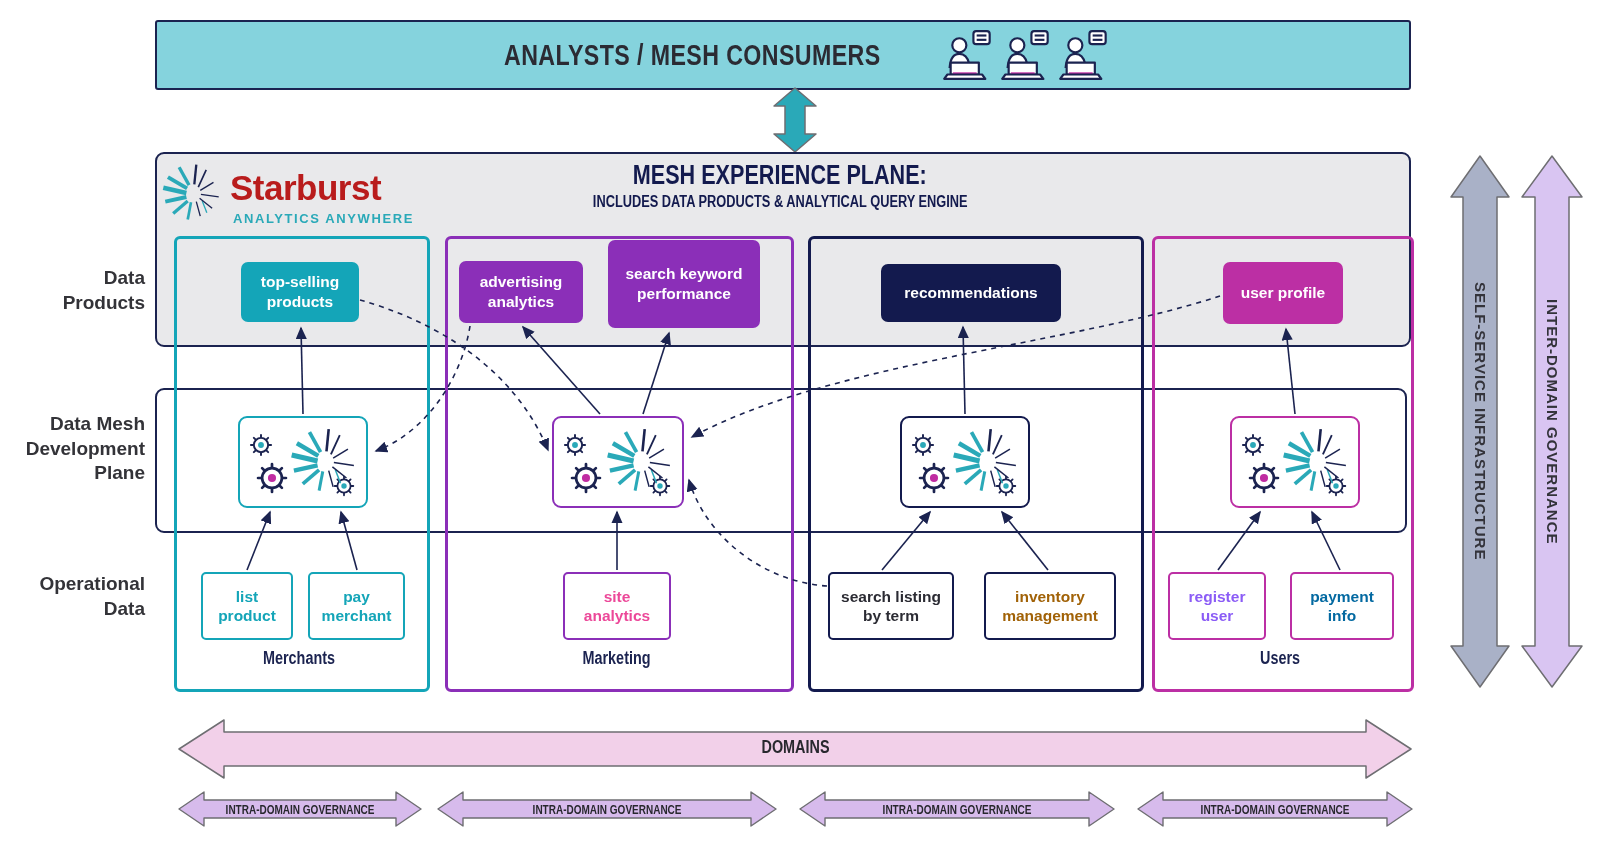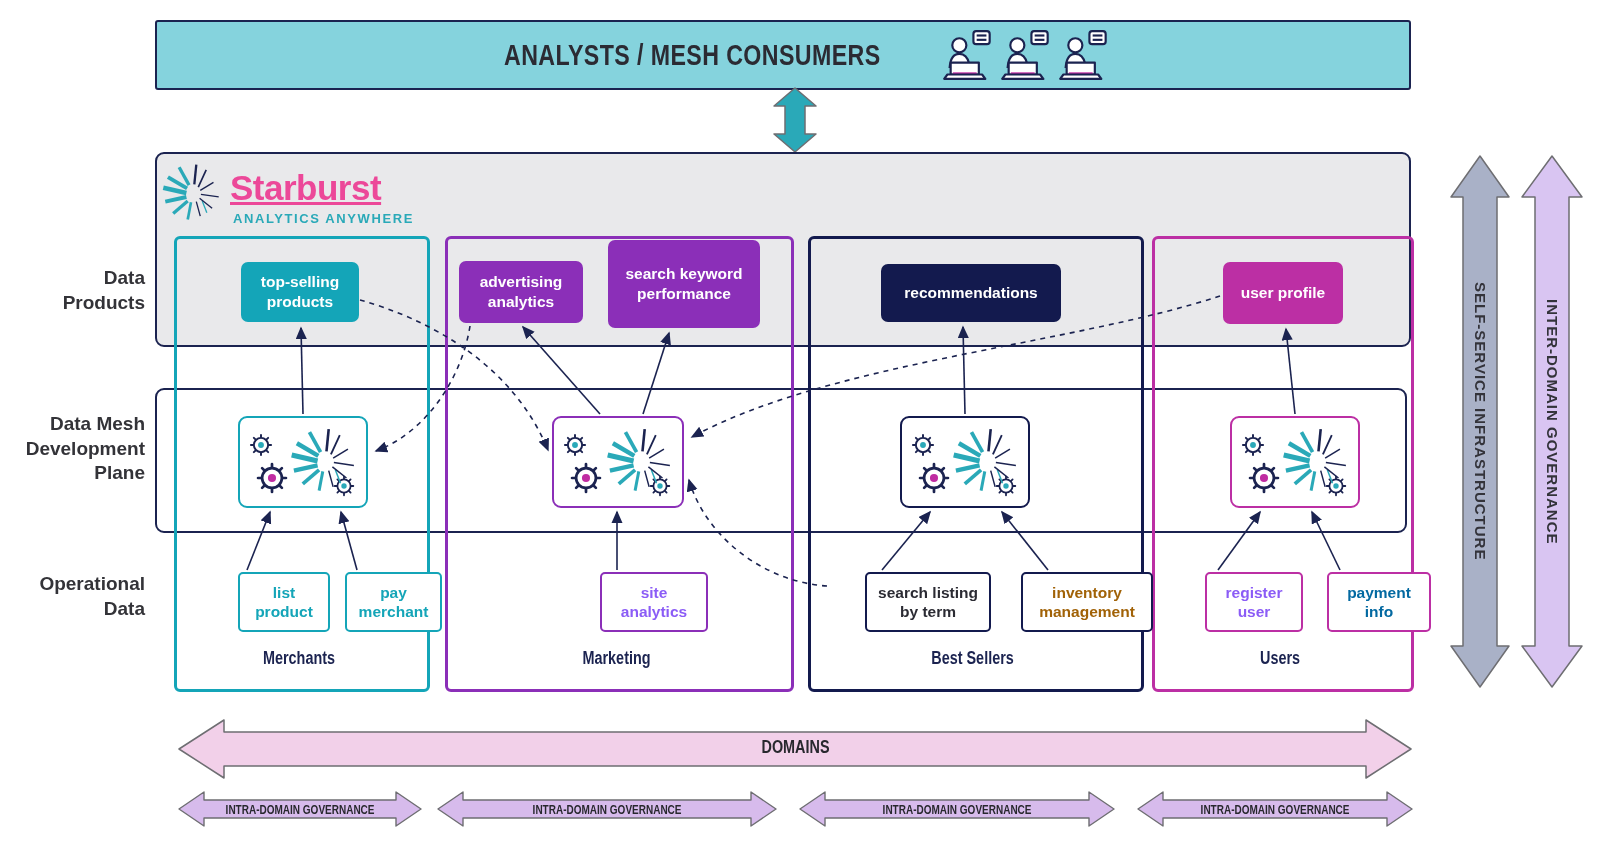--- a/index.html
+++ b/index.html
@@ -13,34 +13,34 @@
   .banner-label{font-size:29px;color:#2B2B33;letter-spacing:.5px;margin-right:10px;}
   .persons{display:flex;gap:8px;margin-left:6px;}
   
   .band{left:155px;width:1252px;background:#E9E9EB;border:2px solid #1B2350;border-radius:9px;}
   .band.top{top:152px;height:191px;}
   .band.dev{top:388px;height:145px;}
   .plane-title{left:300px;top:160px;width:960px;text-align:center;color:#131A4E;}
   .plane-title .t1{font-size:27px;}
   .plane-title .t2{font-size:16px;margin-top:2px;}
   
-  .logo-name{left:230px;top:168px;font-size:35px;font-weight:600;color:#ec4899;letter-spacing:-.5px;text-decoration:underline;}
+  .logo-name{left:230px;top:168px;font-size:35px;font-weight:600;color:#b91c1c;letter-spacing:-.5px;}
   .logo-tag{left:233px;top:211px;font-size:13px;font-weight:600;color:#2AA9B8;letter-spacing:1.6px;}
   
   .col{top:236px;height:450px;border-radius:6px;background:transparent;}
   .col-label{top:648px;text-align:center;font-size:18px;color:#1B2350;}
   
   .pbox{border-radius:7px;color:#ffffff;display:flex;align-items:center;justify-content:center;
         text-align:center;font-weight:700;font-size:15.5px;line-height:1.3;padding:2px 6px;box-sizing:border-box;}
   
   .dev{top:416px;height:92px;background:#ffffff;border-radius:9px;box-sizing:border-box;}
   
-  .obox{top:572px;height:60px;background:#ffffff;border-radius:5px;display:flex;align-items:center;
+  .obox{top:572px;height:68px;background:#ffffff;border-radius:5px;display:flex;align-items:center;
         justify-content:center;text-align:center;font-weight:700;font-size:15.5px;line-height:1.25;
-        box-sizing:border-box;padding:2px 4px;margin-left:37px;}
+        box-sizing:border-box;padding:2px 4px;}
   
   .rowlab{text-align:right;font-size:19px;font-weight:600;color:#333338;line-height:1.3;}
   
   .arrlab{color:#28282E;text-align:center;}
   .vlab{writing-mode:vertical-rl;text-orientation:mixed;font-weight:700;letter-spacing:1px;color:#33333A;}
   svg{display:block;}
   .overlay{left:0;top:0;pointer-events:none;}
 </style>
 </head>
 <body>
@@ -118,20 +118,24 @@
 
   <div class="abs band top"></div>
   <div class="abs band dev"></div>
 
   <svg class="abs" style="left:160px;top:160px" width="66" height="66">
       <use href="#sb"></use>
     </svg>
   <div class="abs logo-name">Starburst</div>
   <div class="abs logo-tag">ANALYTICS ANYWHERE</div>
 
+  <div class="abs plane-title">
+    <div><span class="cond t1" style="color:#131A4E">MESH EXPERIENCE PLANE:</span></div>
+    <div><span class="cond t2" style="color:#131A4E">INCLUDES DATA PRODUCTS &amp; ANALYTICAL QUERY ENGINE</span></div>
+  </div>
 
   <div class="abs rowlab" style="left:25px;top:266px;width:120px">Data Products</div>
   <div class="abs rowlab" style="left:12px;top:412px;width:133px">Data Mesh Development Plane</div>
   <div class="abs rowlab" style="left:25px;top:572px;width:120px">Operational Data</div>
 
   <div class="abs col" style="left:174px;width:250px;border:3px solid #14A5B8"></div>
   <div class="abs col" style="left:445px;width:343px;border:3px solid #8B2FB8"></div>
   <div class="abs col" style="left:808px;width:330px;border:3px solid #131A4E"></div>
   <div class="abs col" style="left:1152px;width:256px;border:3px solid #BC2FA4"></div>
 
@@ -221,32 +225,30 @@
     <svg class="abs" style="left:92px;top:56px" width="24" height="24" color="#2AA9B8">
         <use href="#gear"></use>
       </svg>
     <svg class="abs" style="left:48px;top:6px" width="74" height="74">
         <use href="#sb"></use>
       </svg>
   </div>
 
   <div class="abs obox" style="left:201px;width:92px;border:2px solid #14A5B8;color:#14A5B8">list product</div>
   <div class="abs obox" style="left:308px;width:97px;border:2px solid #14A5B8;color:#14A5B8">pay merchant</div>
-  <div class="abs obox" style="left:563px;width:108px;border:2px solid #8B2FB8;color:#8b5cf6">site analytics</div>
+  <div class="abs obox" style="left:563px;width:108px;border:2px solid #8B2FB8;color:#ec4899">site analytics</div>
   <div class="abs obox" style="left:828px;width:126px;border:2px solid #131A4E;color:#2B2B33">search listing by term</div>
   <div class="abs obox" style="left:984px;width:132px;border:2px solid #131A4E;color:#a16207">inventory management</div>
   <div class="abs obox" style="left:1168px;width:98px;border:2px solid #BC2FA4;color:#8b5cf6">register user</div>
   <div class="abs obox" style="left:1290px;width:104px;border:2px solid #BC2FA4;color:#0369a1">payment info</div>
 
   <div class="abs col-label" style="left:174px;width:250px">
     <span class="cond">Merchants</span></div>
   <div class="abs col-label" style="left:445px;width:343px">
     <span class="cond">Marketing</span></div>
-  <div class="abs col-label" style="left:808px;width:330px">
-    <span class="cond">Best Sellers</span></div>
   <div class="abs col-label" style="left:1152px;width:256px">
     <span class="cond">Users</span></div>
 
   <svg class="abs" style="left:178px;top:718px" width="1234" height="62">
     <polygon points="1,31 46,2 46,14 1188,14 1188,2 1233,31 1188,60 1188,48 46,48 46,60" fill="#F2D0E9" stroke="#6E6E72" stroke-width="1.5" stroke-linejoin="round"></polygon>
   </svg>
   <div class="abs arrlab" style="left:178px;top:737px;width:1234px">
     <span class="cond" style="font-size:18px">DOMAINS</span></div>
 
   <svg class="abs" style="left:178px;top:790px" width="244" height="38">

